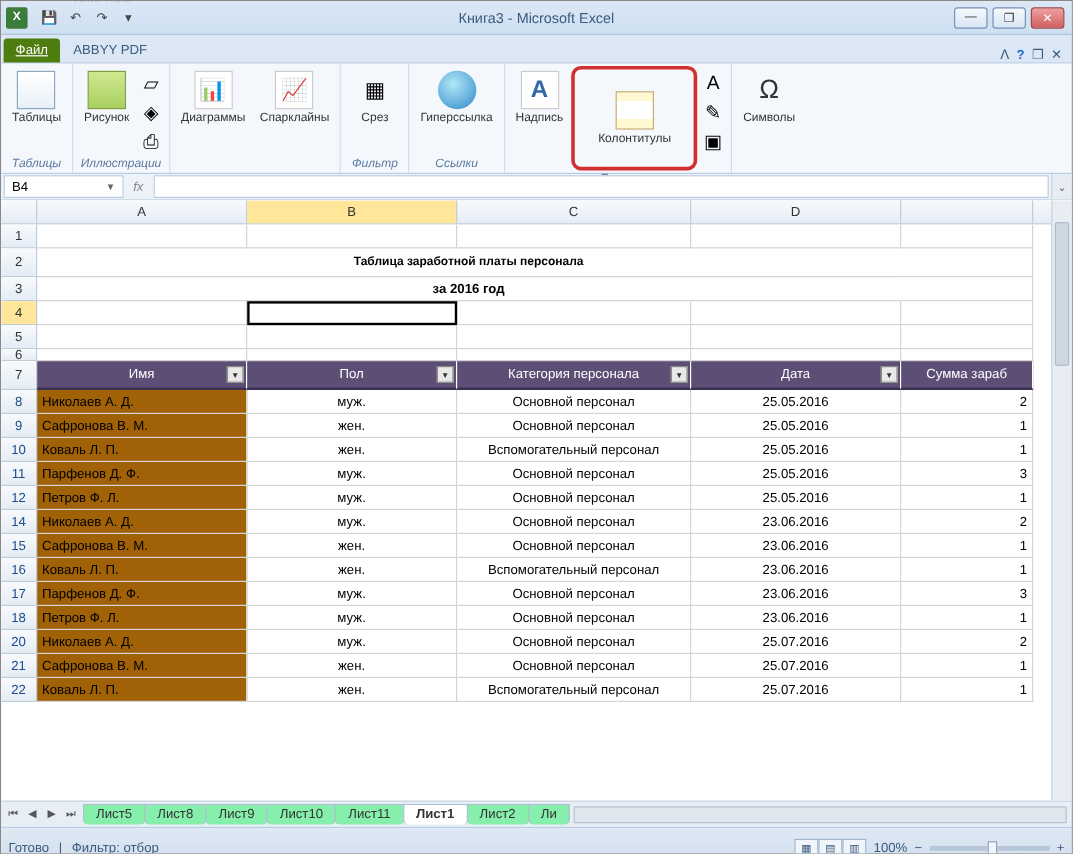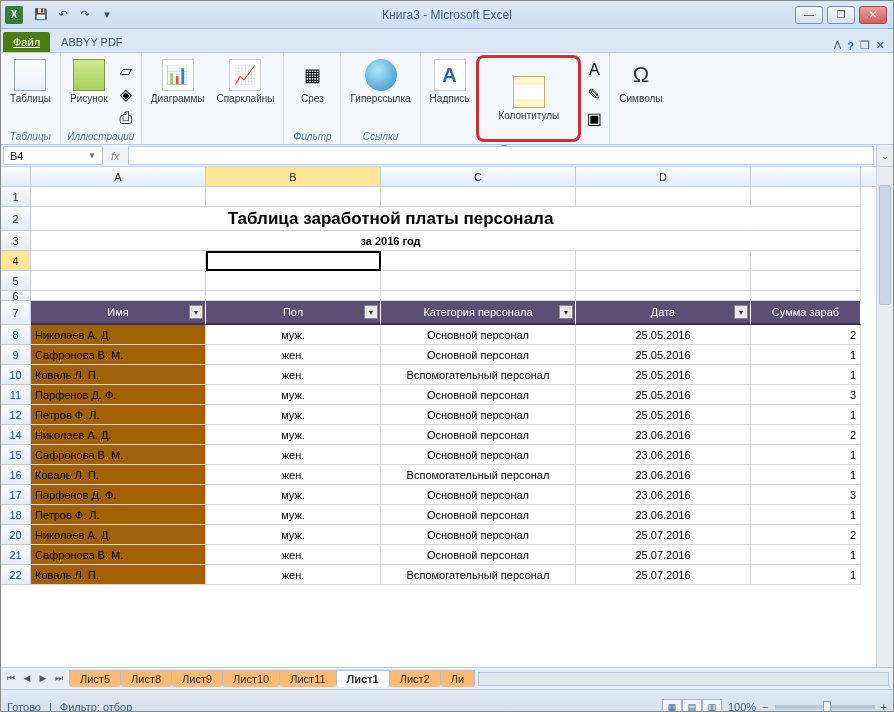--- a/index.html
+++ b/index.html
@@ -59,28 +59,28 @@
 .ch.sel { background: #ffe699; }
 .rows { overflow-y: auto; height: 478px; }
 .row { display: flex; height: 20px; font-size: 11px; }
 .rh { width: 30px; background: linear-gradient(#f8fafc,#e4ecf5); border-right: 1px solid #c0ccda; border-bottom: 1px solid #c0ccda; display: flex; align-items: center; justify-content: center; color: #333; }
 .rh.sel { background: #ffe699; }
 .cell { border-right: 1px solid #d4d4d4; border-bottom: 1px solid #d4d4d4; padding: 0 4px; display: flex; align-items: center; overflow: hidden; white-space: nowrap; }
 .cell.hdr { background: #5d4e75; color: #fff; font-weight: normal; justify-content: center; border-right: 1px solid #fff; border-bottom: 2px solid #3a3050; position: relative; }
 .cell.hdr .fbtn { position: absolute; right: 2px; width: 14px; height: 14px; background: #e8e8e8; border: 1px solid #888; font-size: 8px; display: flex; align-items: center; justify-content: center; color: #333; }
 .cell.name { background: #a16207; }
 .cell.center { justify-content: center; }
-.title-cell { font-weight: bold; font-size: 17px; justify-content: center; }
+.title-cell { font-weight: bold; font-size: 10px; justify-content: center; }
 .active-cell { border: 2px solid #000 !important; }
 
 
 .sheet-tabs { height: 22px; background: #e8eef6; display: flex; align-items: center; border-top: 1px solid #c0ccda; font-size: 11px; }
 .nav-arrows { display: flex; gap: 0; padding: 0 2px; }
 .nav-arrows span { width: 16px; text-align: center; color: #555; cursor: pointer; font-size: 9px; }
-.stab { padding: 2px 10px; background: #fdba74; border: 1px solid #b0c0d4; border-bottom: none; margin-right: -1px; color: #333; cursor: pointer; border-radius: 0 0 4px 4px; }
+.stab { padding: 2px 10px; background: #86efac; border: 1px solid #b0c0d4; border-bottom: none; margin-right: -1px; color: #333; cursor: pointer; border-radius: 0 0 4px 4px; }
 .stab.active { background: #fff; font-weight: bold; }
 .hscrl { flex: 1; margin: 0 4px; height: 14px; background: #e0e6ee; border: 1px solid #b8c4d4; }
 
 
 .status { height: 35px; background: linear-gradient(#dfe9f5,#cfdcec); display: flex; align-items: center; font-size: 11px; color: #3b5b7f; padding: 0 6px; border-top: 1px solid #b8cde3; }
 .status .right { margin-left: auto; display: flex; align-items: center; gap: 6px; }
 .view-btns { display: flex; }
 .view-btns span { width: 20px; height: 16px; border: 1px solid #a0b4cc; background: #f0f5fb; display: flex; align-items: center; justify-content: center; font-size: 9px; cursor: pointer; }
 .zoom-slider { width: 100px; height: 4px; background: #b8c8db; position: relative; }
 .zoom-slider .thumb { position: absolute; left: 48px; top: -4px; width: 8px; height: 12px; background: #f0f5fb; border: 1px solid #90a4bc; }

